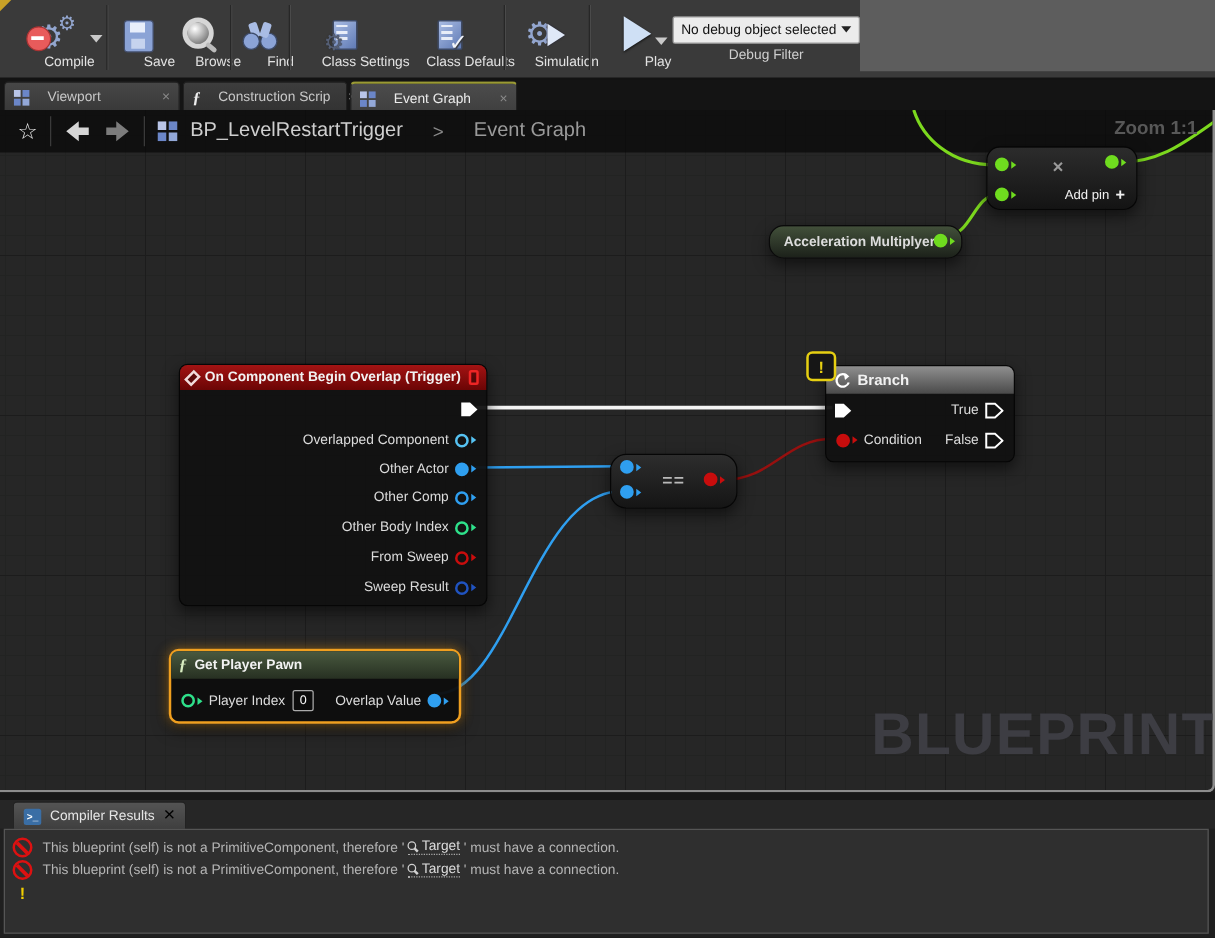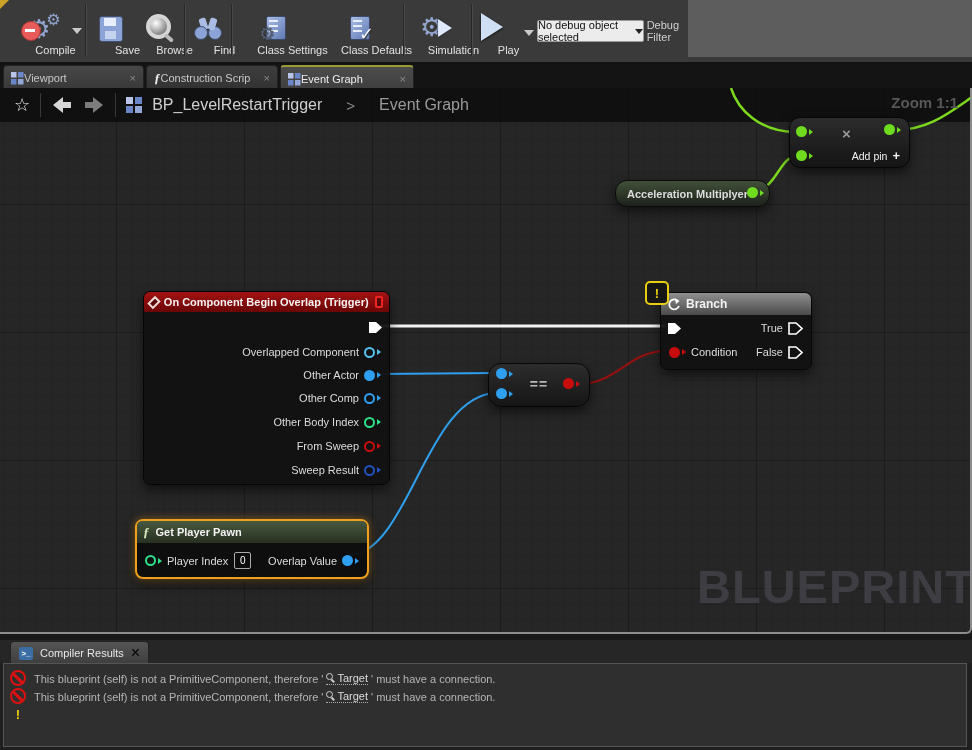--- a/index.html
+++ b/index.html
@@ -30,27 +30,27 @@
   .binoc::after{content:"";position:absolute;right:7px;top:0;width:7px;height:12px;background:#a9bce4;transform:rotate(18deg);border-radius:2px;}
   .panelicon{width:18px;height:22px;background:linear-gradient(135deg,#a9bce4,#5f7ab5);border:1px solid #3c4a68;border-radius:2px;position:relative;margin-bottom:2px;}
   .panelicon .gearsm{position:absolute;left:-8px;bottom:-4px;font-size:18px;line-height:18px;color:#555f75;text-shadow:0 0 1px #222;}
   .panelicon .checkmark{position:absolute;right:-5px;bottom:-6px;font-size:18px;font-weight:bold;color:#f2f5fb;text-shadow:1px 1px 1px #333;}
   .panelicon .lines{position:absolute;left:2px;top:3px;width:9px;height:12px;background:repeating-linear-gradient(#e8edf8 0 2px,transparent 2px 5px);}
   .simicon{position:relative;width:30px;height:26px;}
   .simicon .gear{position:absolute;left:-2px;top:-2px;}
   .simicon .tri{position:absolute;right:0px;top:3px;width:0;height:0;border-left:14px solid #dfe8f8;border-top:9px solid transparent;border-bottom:9px solid transparent;filter:drop-shadow(0 0 1px #223);}
   .playtri{width:0;height:0;border-left:22px solid #cfe0f5;border-top:14px solid transparent;border-bottom:14px solid transparent;filter:drop-shadow(0 1px 1px #111);margin-bottom:1px;}
   .caret{position:absolute;width:0;height:0;border-left:5px solid transparent;border-right:5px solid transparent;border-top:6px solid #c9c9c9;}
-  #debug-group{position:absolute;left:537px;top:3px;width:152px;height:56px;display:flex;flex-direction:row;align-items:center;justify-content:center;gap:3px;}
+  #debug-group{position:absolute;left:537px;top:3px;width:152px;height:56px;display:flex;flex-direction:column;align-items:center;justify-content:center;gap:3px;}
   #debug-dropdown{width:148px;height:20px;background:#ececec;border:1px solid #9a9a9a;border-radius:2px;display:flex;align-items:center;justify-content:center;gap:4px;font-size:11px;color:#111;cursor:pointer;}
   #debug-dropdown .dcaret{width:0;height:0;border-left:4px solid transparent;border-right:4px solid transparent;border-top:5px solid #222;}
   #debug-filter-label{font-size:11px;color:#cfcfcf;}
   
   #tabstrip{position:absolute;left:0;top:64px;width:972px;height:24px;background:#141414;}
-  .dtab{position:absolute;top:1px;height:23px;display:flex;align-items:center;gap:0;padding:12px 7px;box-sizing:border-box;
+  .dtab{position:absolute;top:1px;height:23px;display:flex;align-items:center;gap:14px;padding:12px 7px;box-sizing:border-box;
         background:linear-gradient(#474747,#383838);border:1px solid #222;border-bottom:none;border-radius:4px 4px 0 0;cursor:pointer;}
   .dtab .tlbl{font-size:11px;color:#c8c8c8;white-space:nowrap;}
   .dtab .tclose{font-size:11px;color:#8a8a8a;margin-left:auto;cursor:pointer;}
   .dtab.active{background:linear-gradient(#4c4c4c,#3e3e3e);border-top:2px solid #9a9a35;}
   .dtab.active .tlbl{color:#ececec;}
   .fnglyph{font-family:"Liberation Serif","DejaVu Serif",serif;font-style:italic;font-weight:bold;color:#eee;font-size:13px;}
   
   #graph{position:absolute;left:0;top:88px;width:972px;height:546px;box-sizing:border-box;
          border-right:2px solid #8d8d8d;border-bottom:2px solid #8d8d8d;border-radius:0 0 6px 0;overflow:hidden;
          background-color:#262626;
@@ -203,21 +203,21 @@
       <span class="icon-wrap">
         <span class="simicon">
             <span class="gear">⚙</span>
             <span class="tri"></span>
           </span>
       </span>
       <span class="lbl">Simulation</span>
     </div>
     <div class="tsep" style="left:471px;"></div>
 
-    <div class="tbtn" style="left:470px;width:44px;">
+    <div class="tbtn" style="left:488px;width:44px;">
       <span class="icon-wrap">
           <span class="playtri"></span>
         </span>
       <span class="lbl">Play</span>
     </div>
     <span class="caret" style="left:524px;top:30px;"></span>
 
     <div id="debug-group">
       <div id="debug-dropdown">
         <span>No debug object selected</span>

